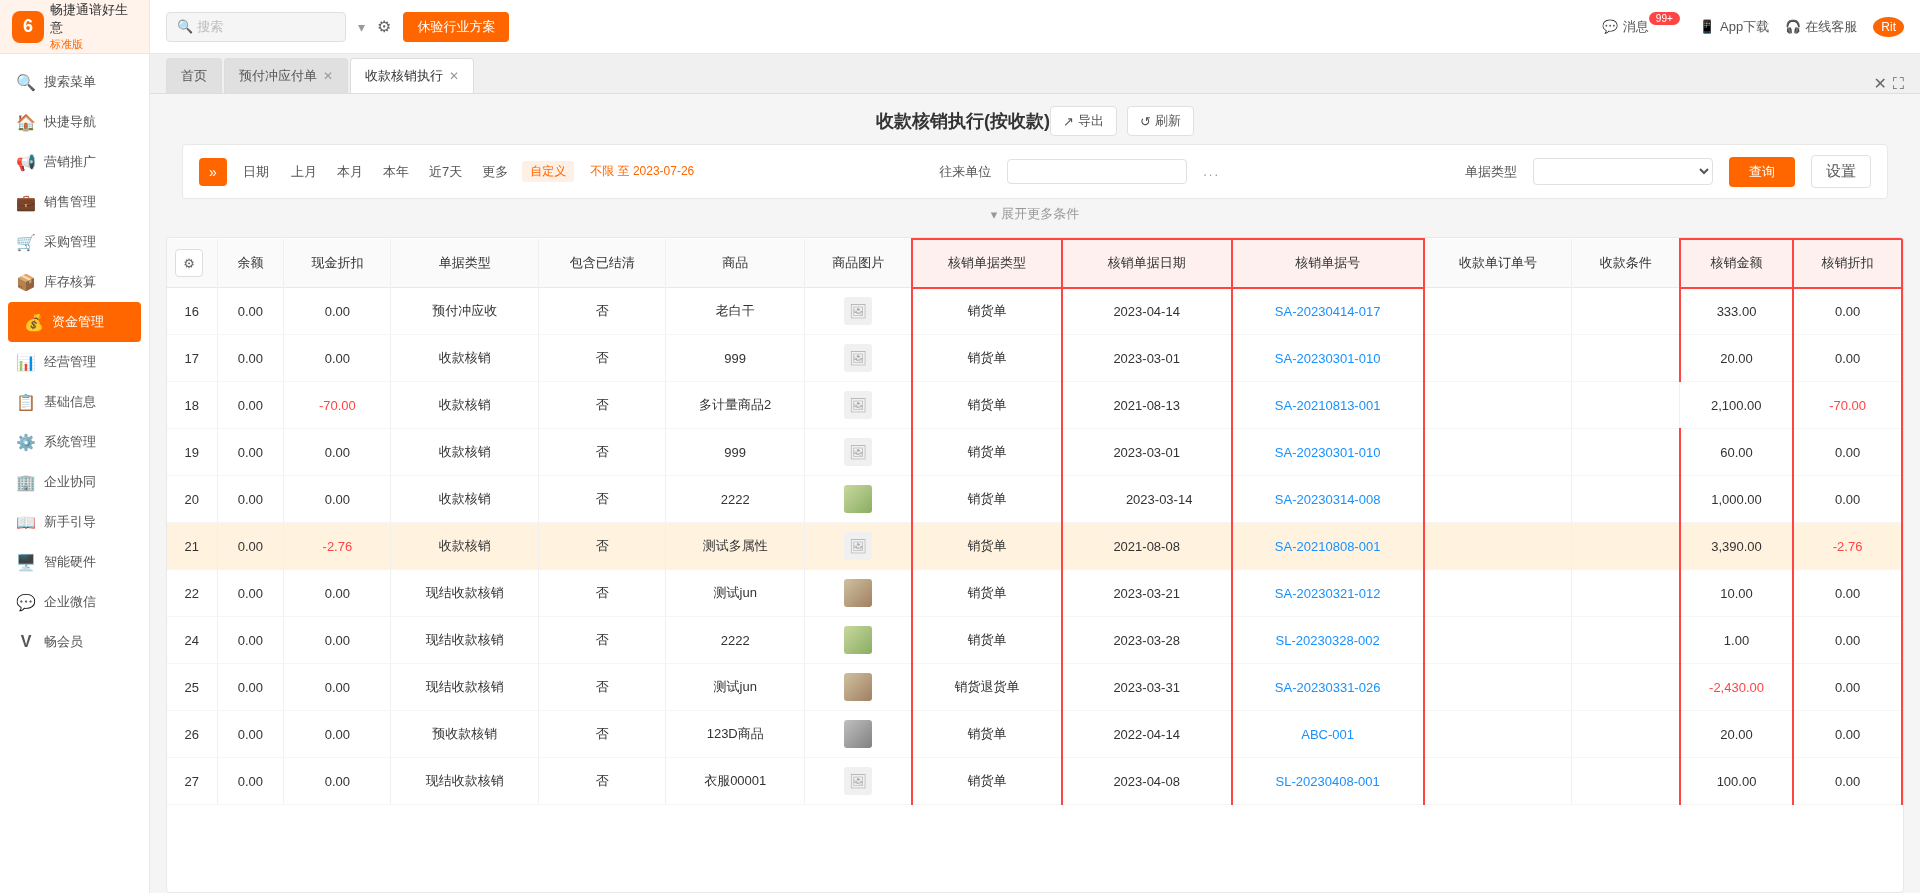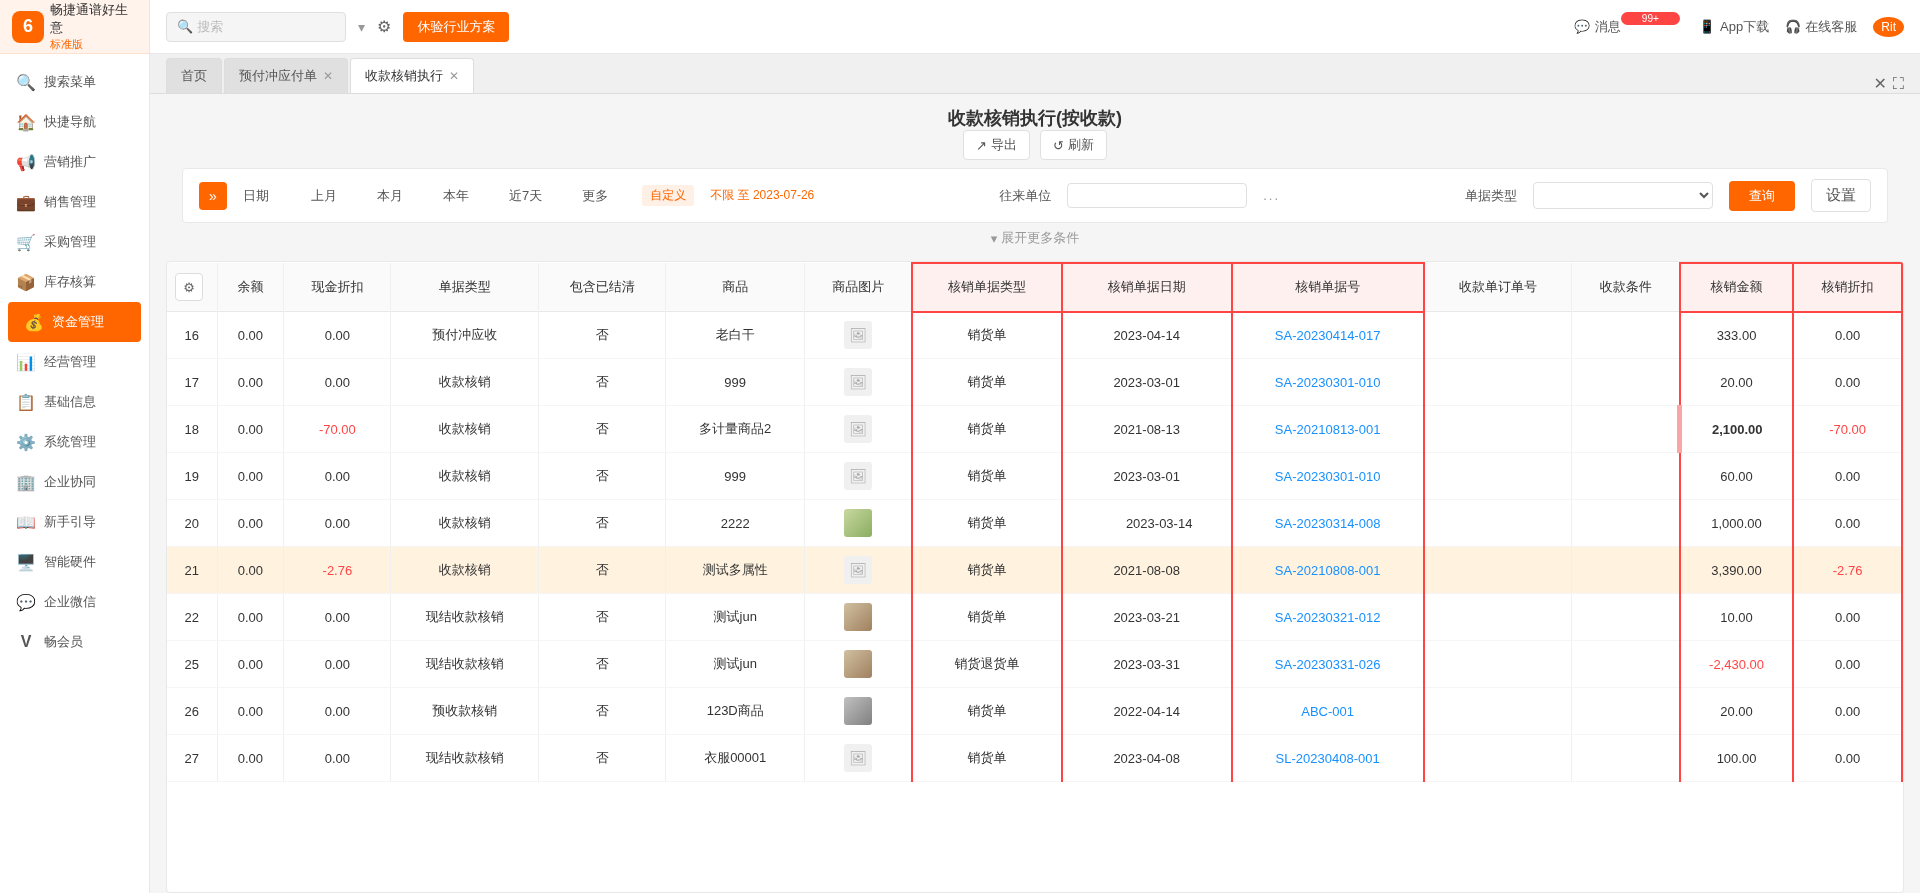--- a/index.html
+++ b/index.html
@@ -82,21 +82,21 @@
       align-items: center;
       gap: 16px;
       color: #555;
       font-size: 13px;
     }
     .badge {
       background: #ff4444;
       color: white;
       font-size: 10px;
       border-radius: 10px;
-      padding: 1px 21px;
+      padding: 1px 7px;
       position: relative;
       top: -8px;
       left: -4px;
     }
     .topbar-right-item { display: flex; align-items: center; gap: 4px; cursor: pointer; }
 
     
     .tabbar {
       height: 40px;
       background: #f0f0f0;
@@ -124,21 +124,21 @@
     }
     .tab-close { font-size: 12px; color: #999; }
     .tab-action-btn { background: none; border: none; font-size: 16px; cursor: pointer; color: #666; }
 
     
     .page-content { flex: 1; overflow: hidden; display: flex; flex-direction: column; background: #f5f5f5; }
 
     
     .page-header {
       padding: 12px 20px 8px;
-      display: flex; align-items: center; justify-content: center; flex-direction: column;
+      display: flex; align-items: center; justify-content: center;
     }
     .page-title { font-size: 18px; font-weight: bold; color: #333; }
     .page-actions { display: flex; gap: 10px; }
     .btn-outline {
       border: 1px solid #e0e0e0;
       background: white;
       border-radius: 4px;
       padding: 5px 12px;
       cursor: pointer;
       color: #555;
@@ -166,21 +166,21 @@
       cursor: pointer;
       color: #ff8800;
       width: 28px;
       height: 28px;
       border-radius: 4px;
       background: #ff6600;
       display: flex; align-items: center; justify-content: center;
     }
     .filter-label { color: #555; font-size: 13px; white-space: nowrap; }
     .filter-options { display: flex; gap: 8px; flex-wrap: wrap; align-items: center; }
-    .filter-opt { color: #555; cursor: pointer; font-size: 13px; padding: 2px 6px; margin-left: 20px; }
+    .filter-opt { color: #555; cursor: pointer; font-size: 13px; padding: 2px 6px; }
     .filter-opt.custom {
       background: #fff0e6;
       color: #ff6600;
       border-radius: 3px;
       padding: 2px 8px;
       font-size: 12px;
     }
     .filter-date-range { color: #ff6600; font-size: 12px; }
     .filter-input {
       border: 1px solid #e0e0e0;
@@ -532,21 +532,21 @@
       <td class="text-red">-70.00</td>
       <td>收款核销</td>
       <td>否</td>
       <td>多计量商品2</td>
       <td><div class="img-thumb-icon">🖼</div></td>
       <td style="border-left:2px solid #ff4444; border-right:2px solid #ff4444;">销货单</td>
       <td style="border-left:2px solid #ff4444; border-right:2px solid #ff4444;">2021-08-13</td>
       <td style="border-left:2px solid #ff4444; border-right:2px solid #ff4444;"><a class="link-text">SA-20210813-001</a></td>
       <td></td>
       <td></td>
-      <td style="border-left:5px solid #fca5a5; border-right:2px solid #ff4444;font-weight:bold;" class="">2,100.00</td>
+      <td style="border-left:1px solid #fca5a5; border-right:2px solid #ff4444;" class="">2,100.00</td>
       <td style="border-left:2px solid #ff4444; border-right:2px solid #ff4444;" class="text-red">-70.00</td>
     </tr>
             <tr>
       <td>19</td>
       <td>0.00</td>
       <td class="">0.00</td>
       <td>收款核销</td>
       <td>否</td>
       <td>999</td>
       <td><div class="img-thumb-icon">🖼</div></td>
@@ -597,20 +597,36 @@
       <td>现结收款核销</td>
       <td>否</td>
       <td>测试jun</td>
       <td><div class="img-thumb has-img" style="background:linear-gradient(135deg,#d0c0a0,#a08060);width:28px;height:28px;display:inline-block;border-radius:3px;"></div></td>
       <td style="border-left:2px solid #ff4444; border-right:2px solid #ff4444;">销货单</td>
       <td style="border-left:2px solid #ff4444; border-right:2px solid #ff4444;">2023-03-21</td>
       <td style="border-left:2px solid #ff4444; border-right:2px solid #ff4444;"><a class="link-text">SA-20230321-012</a></td>
       <td></td>
       <td></td>
       <td style="border-left:2px solid #ff4444; border-right:2px solid #ff4444;" class="">10.00</td>
+      <td style="border-left:2px solid #ff4444; border-right:2px solid #ff4444;" class="">0.00</td>
+    </tr>
+            <tr>
+      <td>24</td>
+      <td>0.00</td>
+      <td class="">0.00</td>
+      <td>现结收款核销</td>
+      <td>否</td>
+      <td>2222</td>
+      <td><div class="img-thumb has-img" style="background:linear-gradient(135deg,#c8d8a0,#8aad60);width:28px;height:28px;display:inline-block;border-radius:3px;"></div></td>
+      <td style="border-left:2px solid #ff4444; border-right:2px solid #ff4444;">销货单</td>
+      <td style="border-left:2px solid #ff4444; border-right:2px solid #ff4444;">2023-03-28</td>
+      <td style="border-left:2px solid #ff4444; border-right:2px solid #ff4444;"><a class="link-text">SL-20230328-002</a></td>
+      <td></td>
+      <td></td>
+      <td style="border-left:2px solid #ff4444; border-right:2px solid #ff4444;" class="">1.00</td>
       <td style="border-left:2px solid #ff4444; border-right:2px solid #ff4444;" class="">0.00</td>
     </tr>
             <tr>
       <td>25</td>
       <td>0.00</td>
       <td class="">0.00</td>
       <td>现结收款核销</td>
       <td>否</td>
       <td>测试jun</td>
       <td><div class="img-thumb has-img" style="background:linear-gradient(135deg,#d0c0a0,#a08060);width:28px;height:28px;display:inline-block;border-radius:3px;"></div></td>

